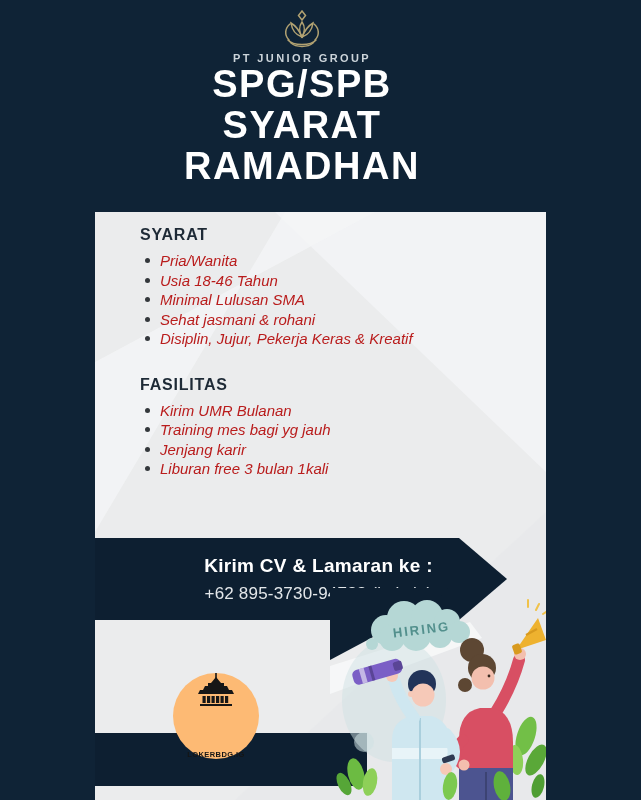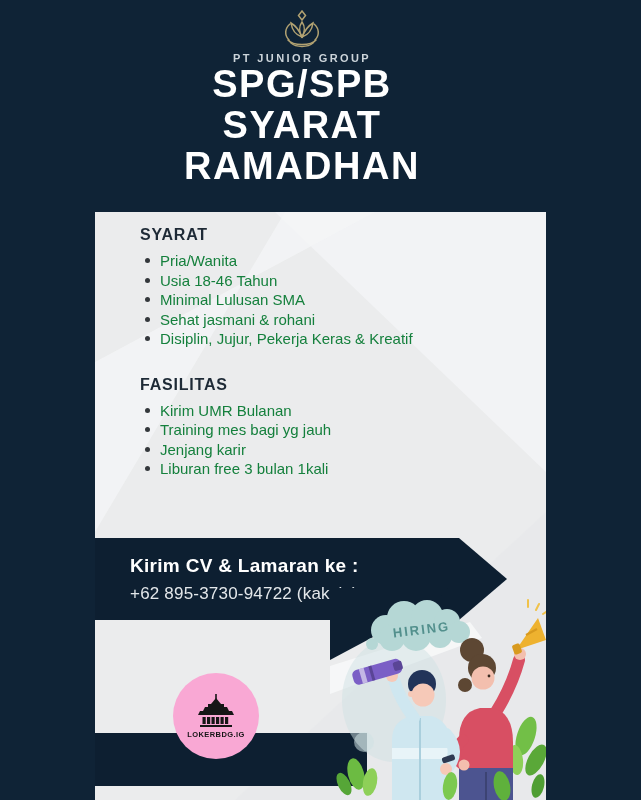--- a/index.html
+++ b/index.html
@@ -17,42 +17,43 @@
   .title { }
   .title div { font-size:38px; line-height:41px; font-weight:bold; letter-spacing:1.5px; color:#ffffff; }
 
   
   .card { position:absolute; left:95px; top:212px; width:451px; height:588px; background:#ebeced; overflow:hidden; }
   .deco { position:absolute; left:0; top:0; pointer-events:none; }
 
   .content { position:absolute; left:45px; top:14px; width:390px; }
   .section-heading { font-size:16px; font-weight:bold; letter-spacing:0.8px; color:#1e2a36; }
   .content ul { list-style:none; margin-top:7px; }
-  .content li { position:relative; font-size:15px; line-height:19.5px; color:#15803d; padding-left:20px; }
+  .content li { position:relative; font-size:15px; line-height:19.5px; color:#b91c1c; padding-left:20px;font-style:italic; }
   .content li::before { content:""; position:absolute; left:5px; top:7px; width:5px; height:5px; border-radius:50%; background:#34383c; }
   .heading-facilities { margin-top:27px; }
 
   
   .banner {
     position:absolute; left:0; top:326px; width:412px; height:82px;
     background:#0d1f31; color:#ffffff;
     clip-path:polygon(0 0, 364px 0, 412px 41px, 364px 82px, 0 82px);
     padding:17px 0 0 35px;
+    text-align:center;
   }
   .banner .label { font-size:19px; font-weight:bold; letter-spacing:0.3px; }
   .banner .phone { margin-top:7px; font-size:17px; font-weight:normal; color:#e3e7ea; letter-spacing:0.2px; }
 
   
   .bottom-band { position:absolute; left:0; top:521px; width:272px; height:53px; background:#0d1f31; }
 
   
   .badge {
     position:absolute; left:78px; top:461px; width:86px; height:86px;
-    background:#f9a8d4; border-radius:50%;
-    display:flex; flex-direction:column; align-items:center; justify-content:center;
+    background:#fdba74; border-radius:50%;
+    display:flex; flex-direction:column; align-items:center; justify-content:space-between;
   }
   .badge .logo-text { margin-top:2px; font-size:7.5px; font-weight:bold; letter-spacing:0.4px; color:#151515; }
 
   .illustration { position:absolute; left:235px; top:376px; }
 </style>
 </head>
 <body>
 
 <div class="poster">
 

